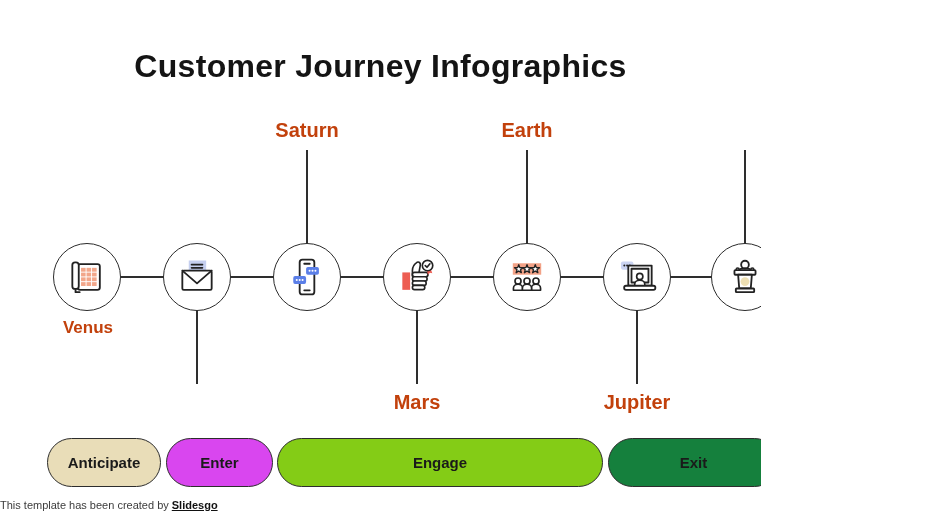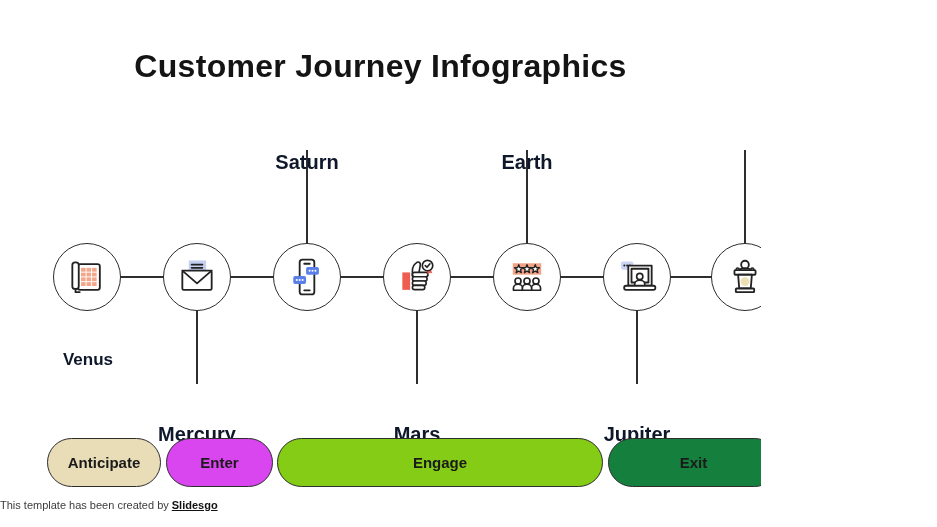--- a/index.html
+++ b/index.html
@@ -15,22 +15,22 @@
   .v-line{position:absolute;width:1.5px;background:#2e2e2e;z-index:0;}
   .v-top{top:150px;height:127px;}
   .v-bottom{top:277px;height:107px;}
   .node{
     position:absolute;top:243px;width:68px;height:68px;border-radius:50%;
     background:#fff;border:1.5px solid #2b2b2b;box-sizing:border-box;
     display:flex;align-items:center;justify-content:center;z-index:2;
   }
   .node svg{width:44px;height:44px;display:block;}
   .planet-label{
-    position:absolute;width:140px;text-align:center;color:#0f172a;
-    font-size:20px;font-weight:600;z-index:1;margin-top:32px;
+    position:absolute;width:140px;text-align:center;color:#c2410c;
+    font-size:20px;font-weight:600;z-index:1;
   }
   .planet-label.sm{font-size:17px;width:110px;}
   .stage{
     position:absolute;top:438px;height:49px;border:1.6px solid #2d2d2d;
     border-radius:24.5px;box-sizing:border-box;display:flex;align-items:center;
     justify-content:center;font-size:15px;font-weight:700;color:#1a1a1a;z-index:1;text-align:center;
   }
   .footer{
     position:absolute;top:499px;left:0;width:100%;
     font-size:11px;color:#3c3c3c;
@@ -169,21 +169,20 @@
         <rect x="21.8" y="20" width="3" height="6"></rect>
         <rect x="26.3" y="17" width="3" height="9"></rect>
         <rect x="30.8" y="14.5" width="3" height="11.5"></rect>
       </g>
       <line class="ic" style="stroke-width:2.2" x1="19.5" y1="27.5" x2="16.5" y2="30.5"></line>
       <line class="ic" style="stroke-width:5" x1="15" y1="32" x2="10" y2="37"></line>
     </svg>
   </div>
 
   <div class="planet-label sm" style="left:33px;top:318px;">Venus</div>
-  <div class="planet-label" style="left:127px;top:391px;">Mercury</div>
   <div class="planet-label" style="left:237px;top:119px;">Saturn</div>
   <div class="planet-label" style="left:347px;top:391px;">Mars</div>
   <div class="planet-label" style="left:457px;top:119px;">Earth</div>
   <div class="planet-label" style="left:567px;top:391px;">Jupiter</div>
   <div class="planet-label sm" style="left:800px;top:318px;">Moon</div>
 
   <div class="stage" style="left: 47px; width: 114px; background-color: rgb(233, 221, 184);">Anticipate</div>
   <div class="stage" style="left: 166px; width: 107px; background-color: #d946ef;">Enter</div>
   <div class="stage" style="left: 277px; width: 326px; background-color: #84cc16;">Engage</div>
   <div class="stage" style="left: 608px; width: 171px; background-color: #15803d;">Exit</div>

